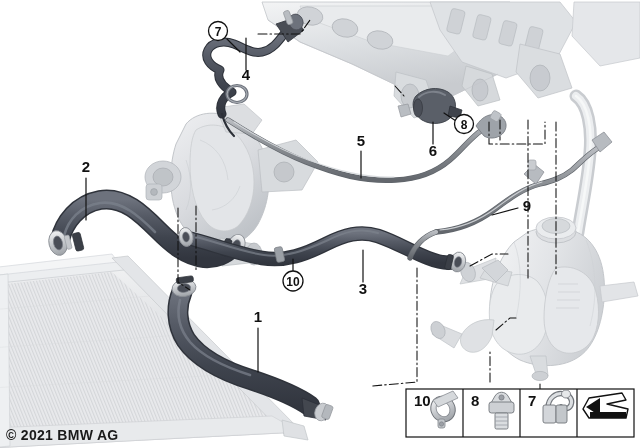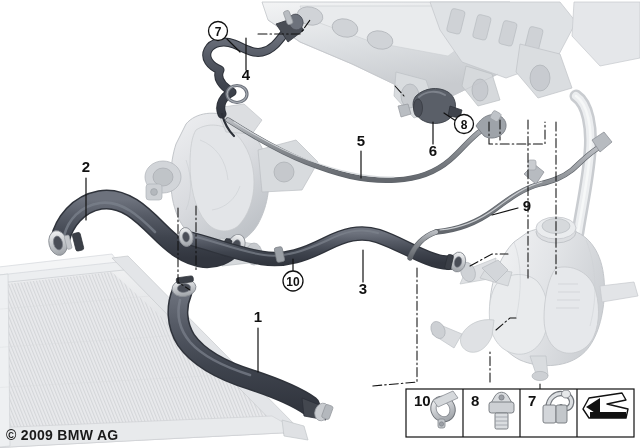--- a/index.html
+++ b/index.html
@@ -490,15 +490,15 @@
 
     <g>
       <g>
         <path d="M589,398 L622,393 L626,400 L607,404 L628,409 L626,418 L589,418 L583,409 Z" fill="#ffffff" stroke="#111111" stroke-width="1.4" stroke-linejoin="round"></path>
         <path d="M590,412 L626,412 L626,418 L590,418 Z" fill="#111111"></path>
         <path d="M586,407 L600,398 L600,416 Z" fill="#111111"></path>
       </g>
     </g>
   </svg>
 
-  <div class="copyright">© 2009 BMW AG</div>
+  <div class="copyright">© 2021 BMW AG</div>
 
 </div>
 
 </body></html>

